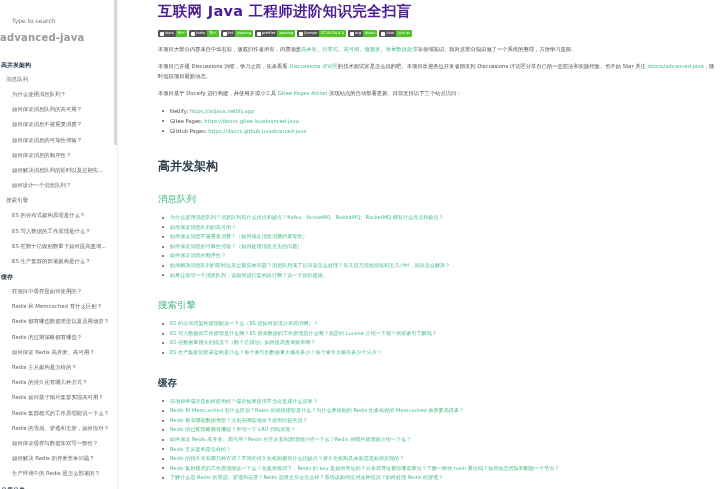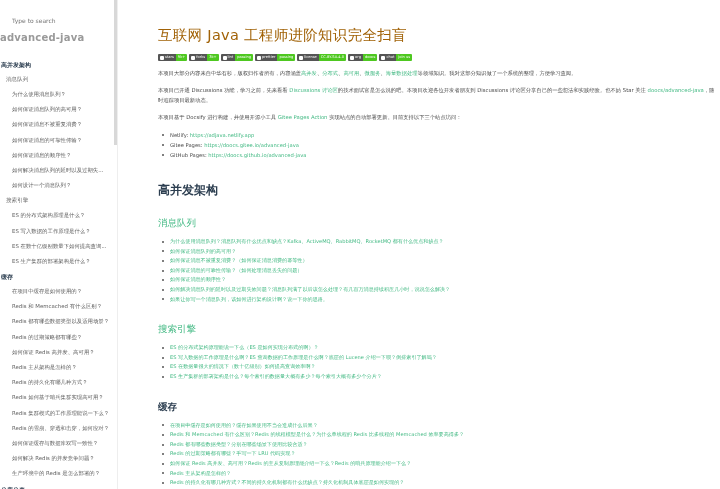--- a/index.html
+++ b/index.html
@@ -13,21 +13,21 @@
   .sidebar .app-name { text-align: left; font-size: 10px; color: #9a9a9a; margin-top: 10px; font-weight: 700; letter-spacing: 0.2px; }
   .sidebar .nav { margin-top: 14px; }
   .nav-group { font-size: 6px; font-weight: bold; color: #2c3e50; padding: 0 0 0 1px; height: 15px; line-height: 15px; }
   .nav-sub { font-size: 5.6px; color: #6a6a6a; padding-left: 6px; height: 15px; line-height: 15px; }
   .nav-item { font-size: 5.4px; color: #606060; padding-left: 12px; height: 15.2px; line-height: 15.2px; white-space: nowrap; overflow: hidden; text-overflow: ellipsis; width: 112px; }
   .sidebar-scrollbar { position: absolute; left: 114px; top: 0; width: 3px; height: 145px; background: #d8d8d8; }
 
   
   .main { position: absolute; left: 118px; top: 0; width: 602px; height: 489px; overflow: hidden; }
   .content { padding-left: 40px; padding-right: 4px; }
-  h1.title { font-size: 14.5px; font-weight: normal; color: #a16207; margin-top: 24px; height: 22px; line-height: 22px; letter-spacing: 0.3px; }
+  h1.title { font-size: 14.5px; font-weight: bold; color: #4c1d95; margin-top: 0; height: 22px; line-height: 22px; letter-spacing: 0.3px; }
   .badges { display: flex; gap: 2px; margin-top: 8px; height: 8px; }
   .badge { display: flex; height: 7px; font-size: 3.6px; line-height: 7px; border-radius: 1px; overflow: hidden; }
   .badge .l { background: #555; color: #fff; padding: 0 2px; display: flex; align-items: center; gap: 1px; }
   .badge .r { background: #4ec820; color: #fff; padding: 0 2px; }
   .badge .ico { display: inline-block; width: 4px; height: 4px; background: #fff; border-radius: 1px; }
   .para { font-size: 5.3px; color: #4a4a4a; line-height: 10.5px; margin-top: 6px; }
   .para a, .link { color: #42b983; text-decoration: none; }
   .ul { margin-top: 8px; list-style: none; }
   .ul li { font-size: 5.2px; line-height: 10px; color: #4a4a4a; position: relative; padding-left: 12px; white-space: nowrap; overflow: hidden; }
   .ul li::before { content: ""; position: absolute; left: 4px; top: 4px; width: 2px; height: 2px; background: #555; border-radius: 50%; }

